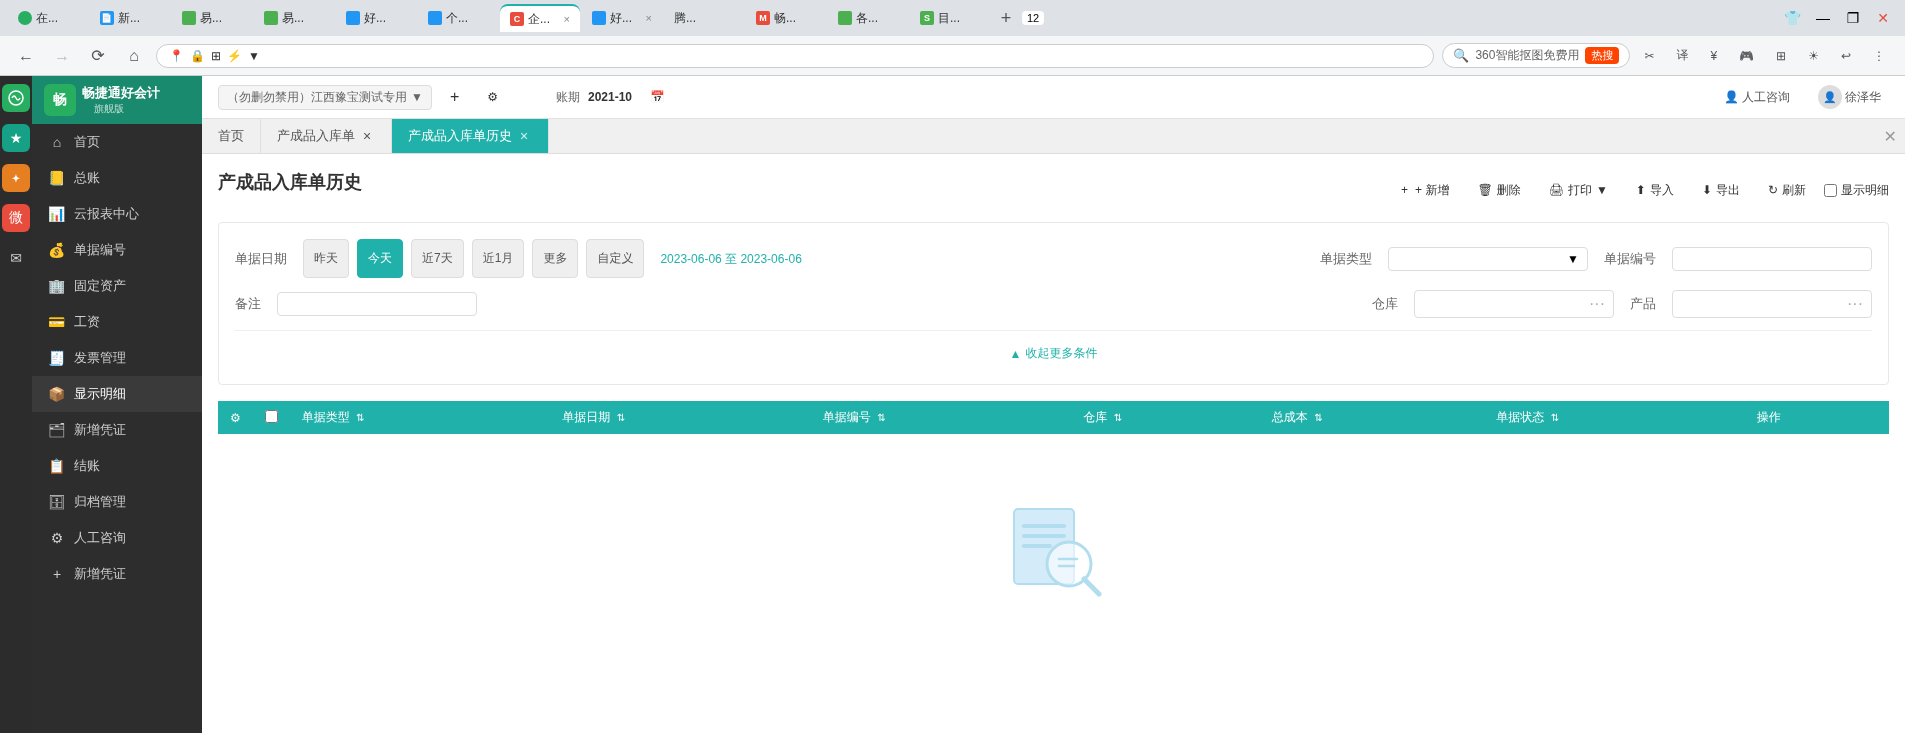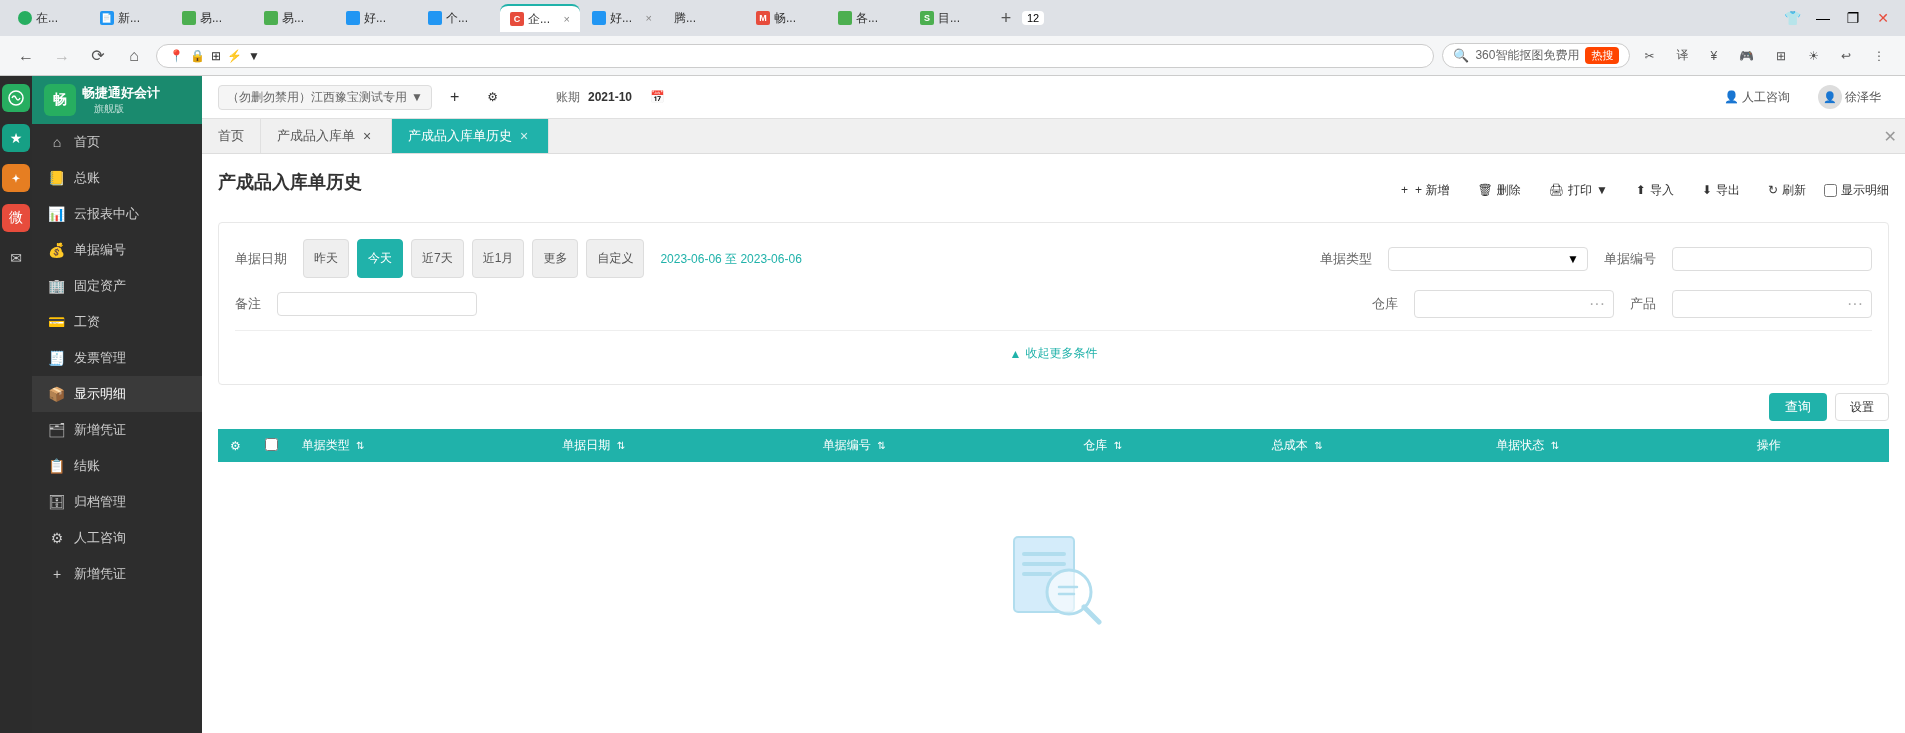--- a/index.html
+++ b/index.html
@@ -427,24 +427,20 @@
             <div class="collapse-btn">
               <span>▲</span>
               <span>收起更多条件</span>
             </div>
           </div>
 
           <div style="position:absolute;right:16px;display:flex;gap:8px;">
           </div>
         </div>
 
-        <div style="display:flex;justify-content:flex-end;gap:8px;margin-top:-8px;margin-bottom:8px;">
-          <button class="btn-query">查询</button>
-          <button class="btn-settings">设置</button>
-        </div>
 
         <div style="overflow-x:auto;">
           <table class="data-table">
             <thead>
               <tr>
                 <th class="th-gear">
                   <span>⚙</span>
                 </th>
                 <th class="th-check">
                   <input type="checkbox" style="">

